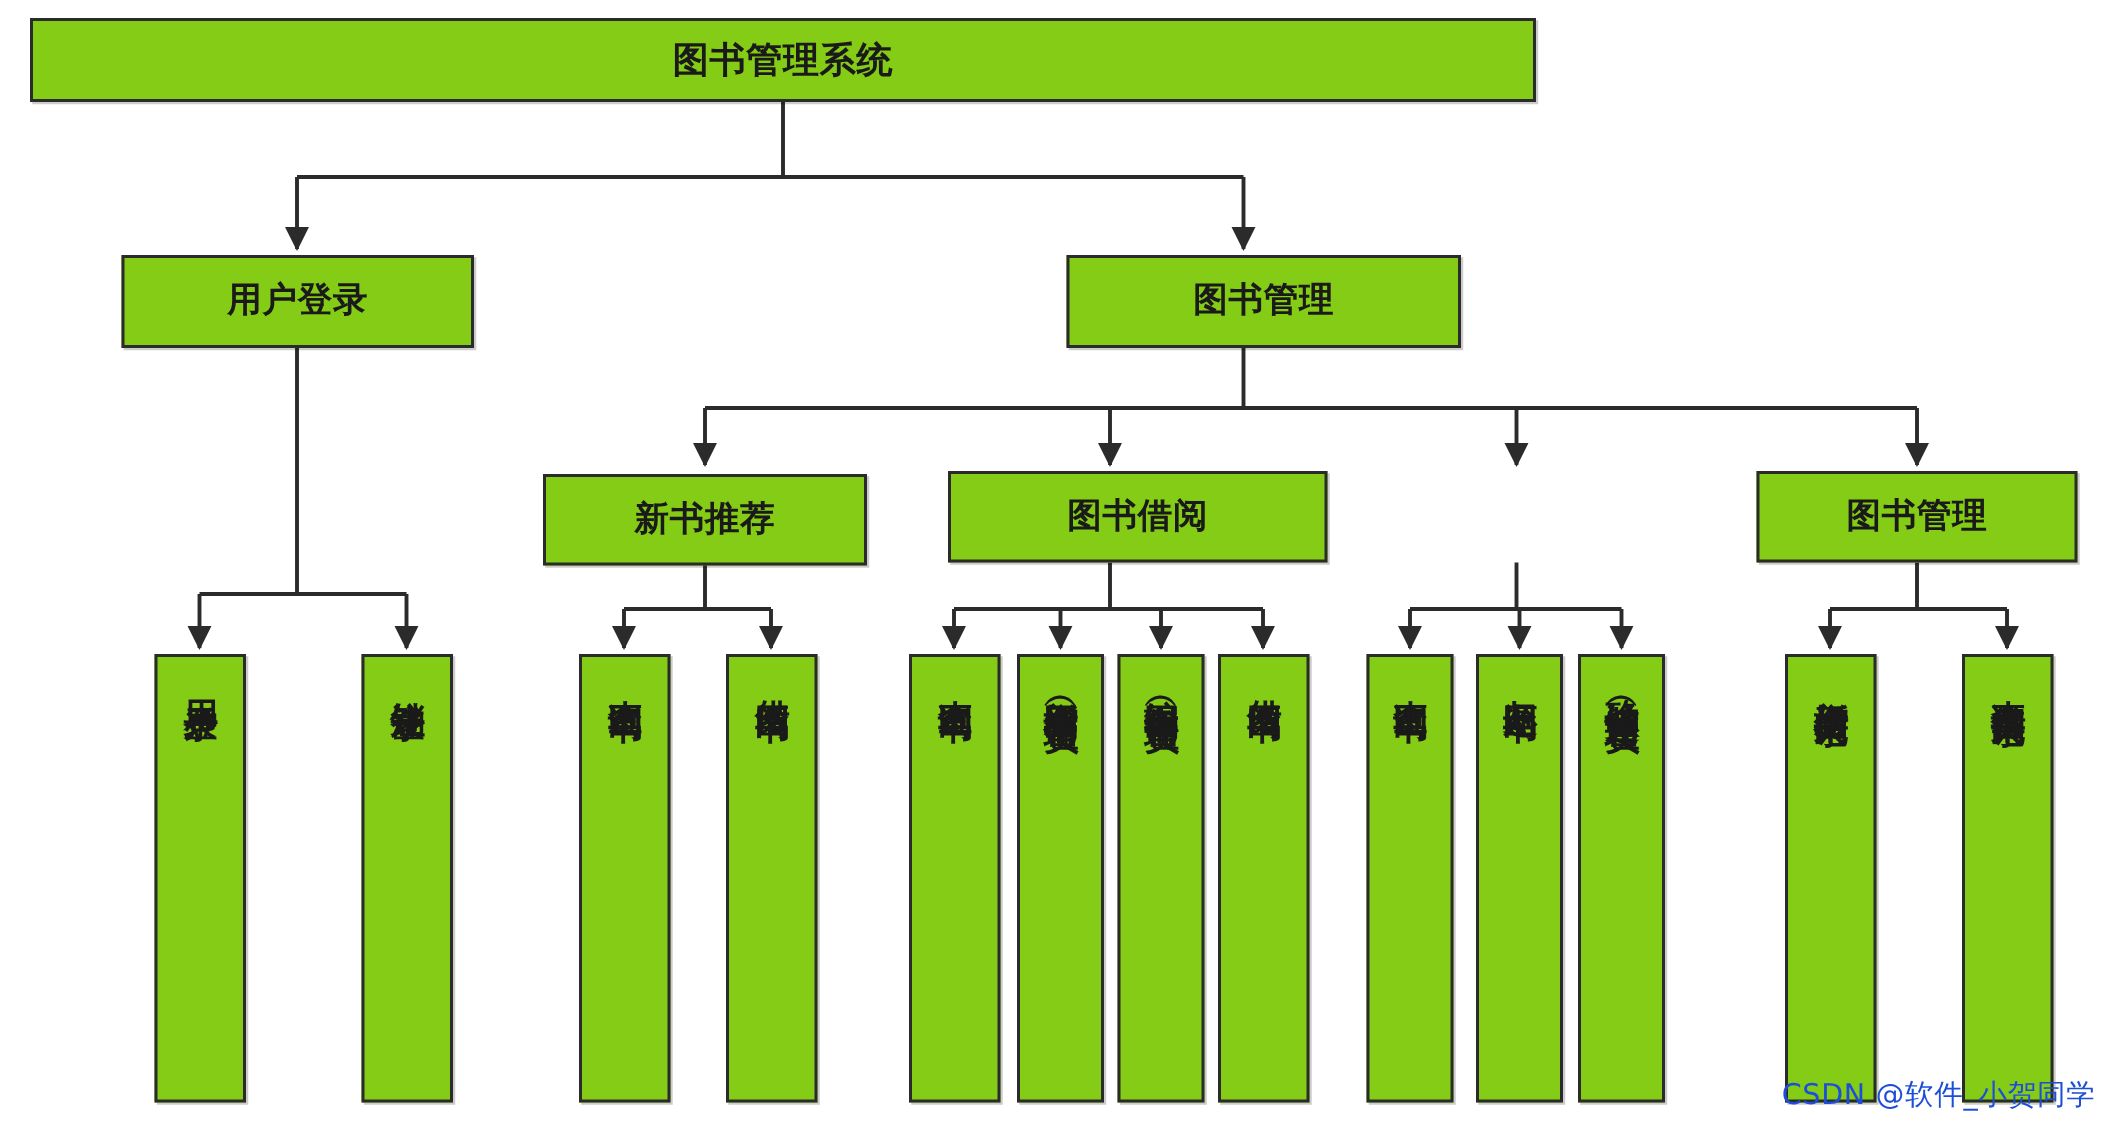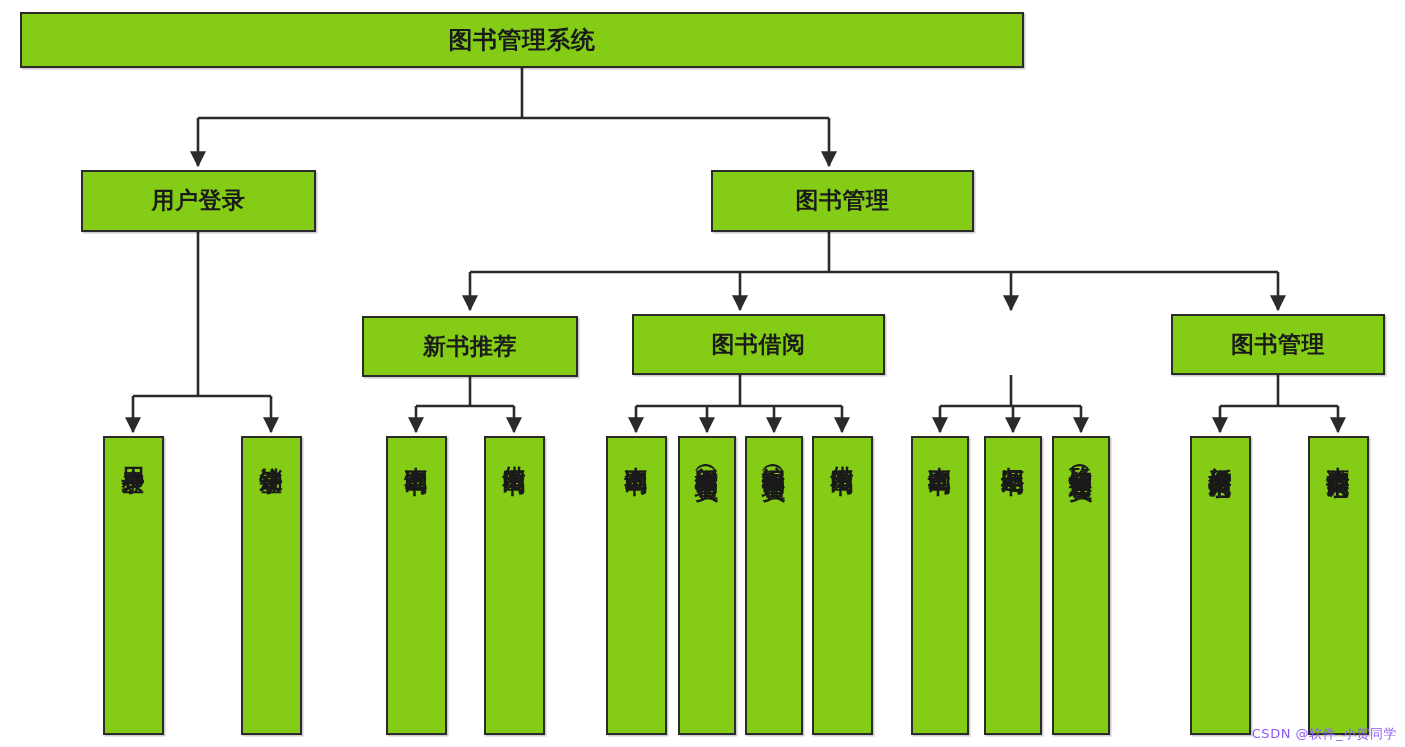--- a/index.html
+++ b/index.html
@@ -63,22 +63,22 @@
     text-orientation: upright;
     font-size: 23px;
     line-height: 1.22;
     letter-spacing: 2px;
     white-space: nowrap;
   }
   #watermark {
     position: absolute;
     right: 8px;
     bottom: 4px;
-    font-size: 13px;
-    color: #8b5cf6;
+    font-size: 19px;
+    color: #1d4ed8;
     letter-spacing: 0.5px;
     white-space: nowrap;
     user-select: none;
   }
 </style>
 </head>
 <body>
 
 <div id="diagram-root">
 

